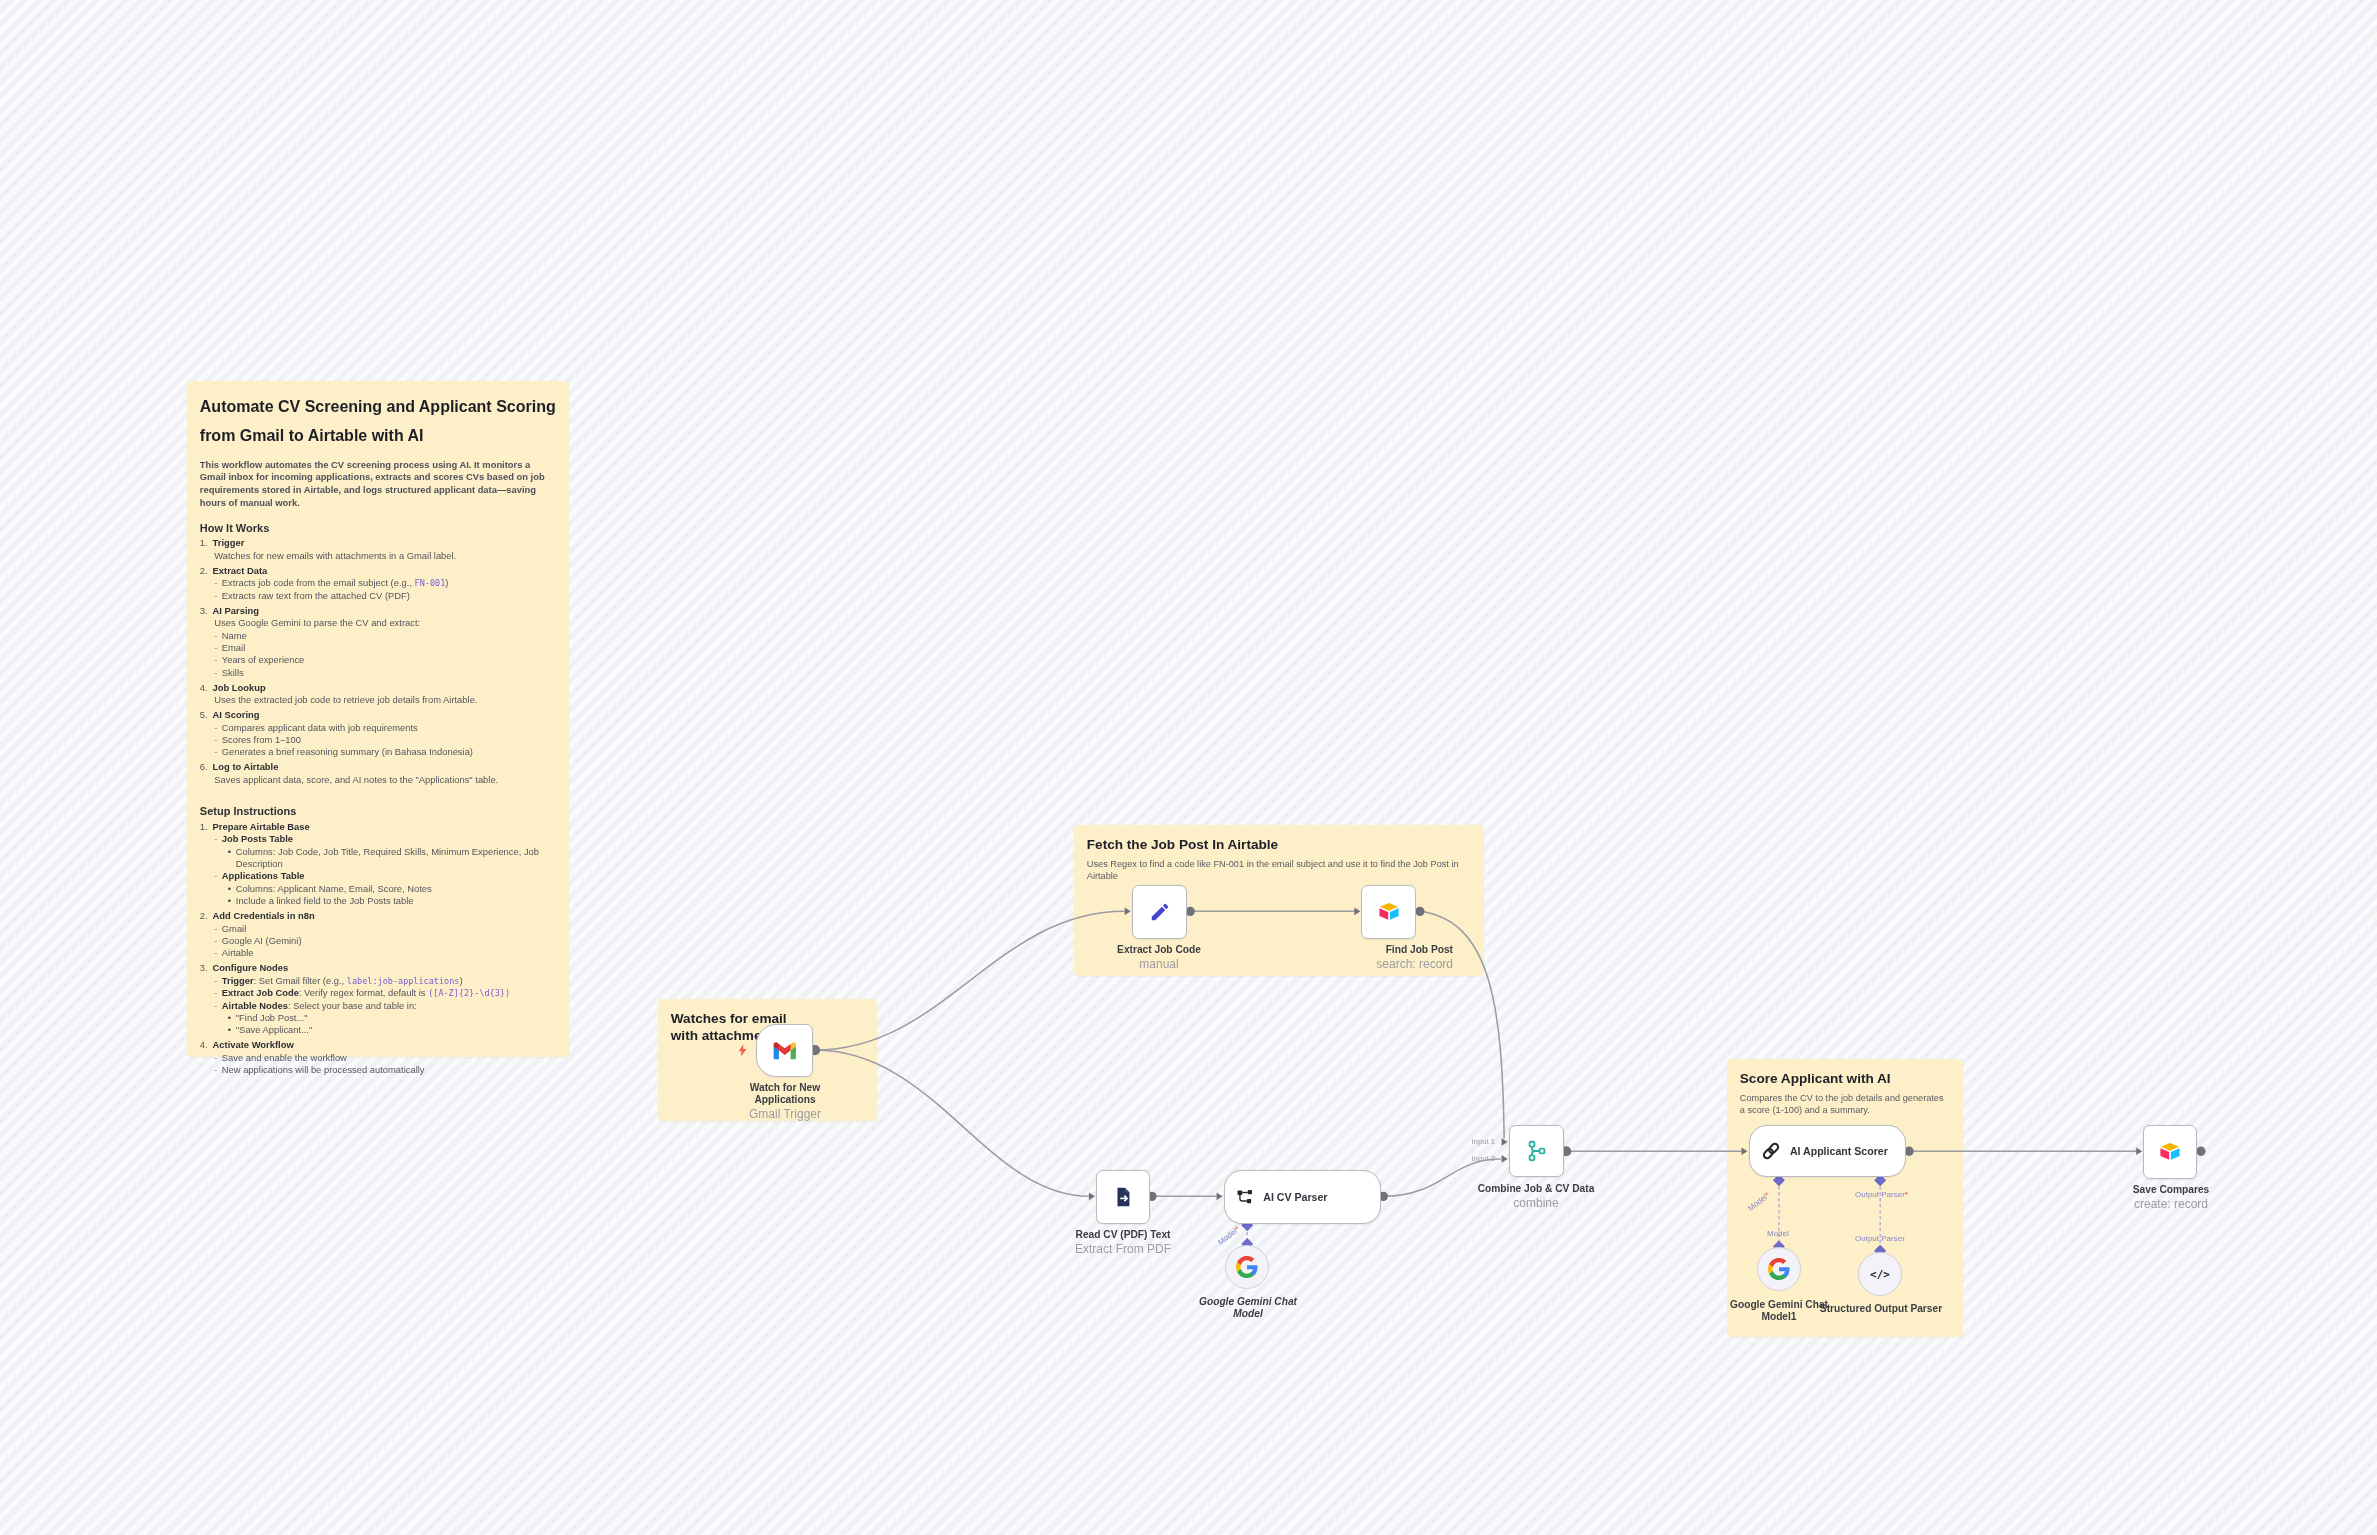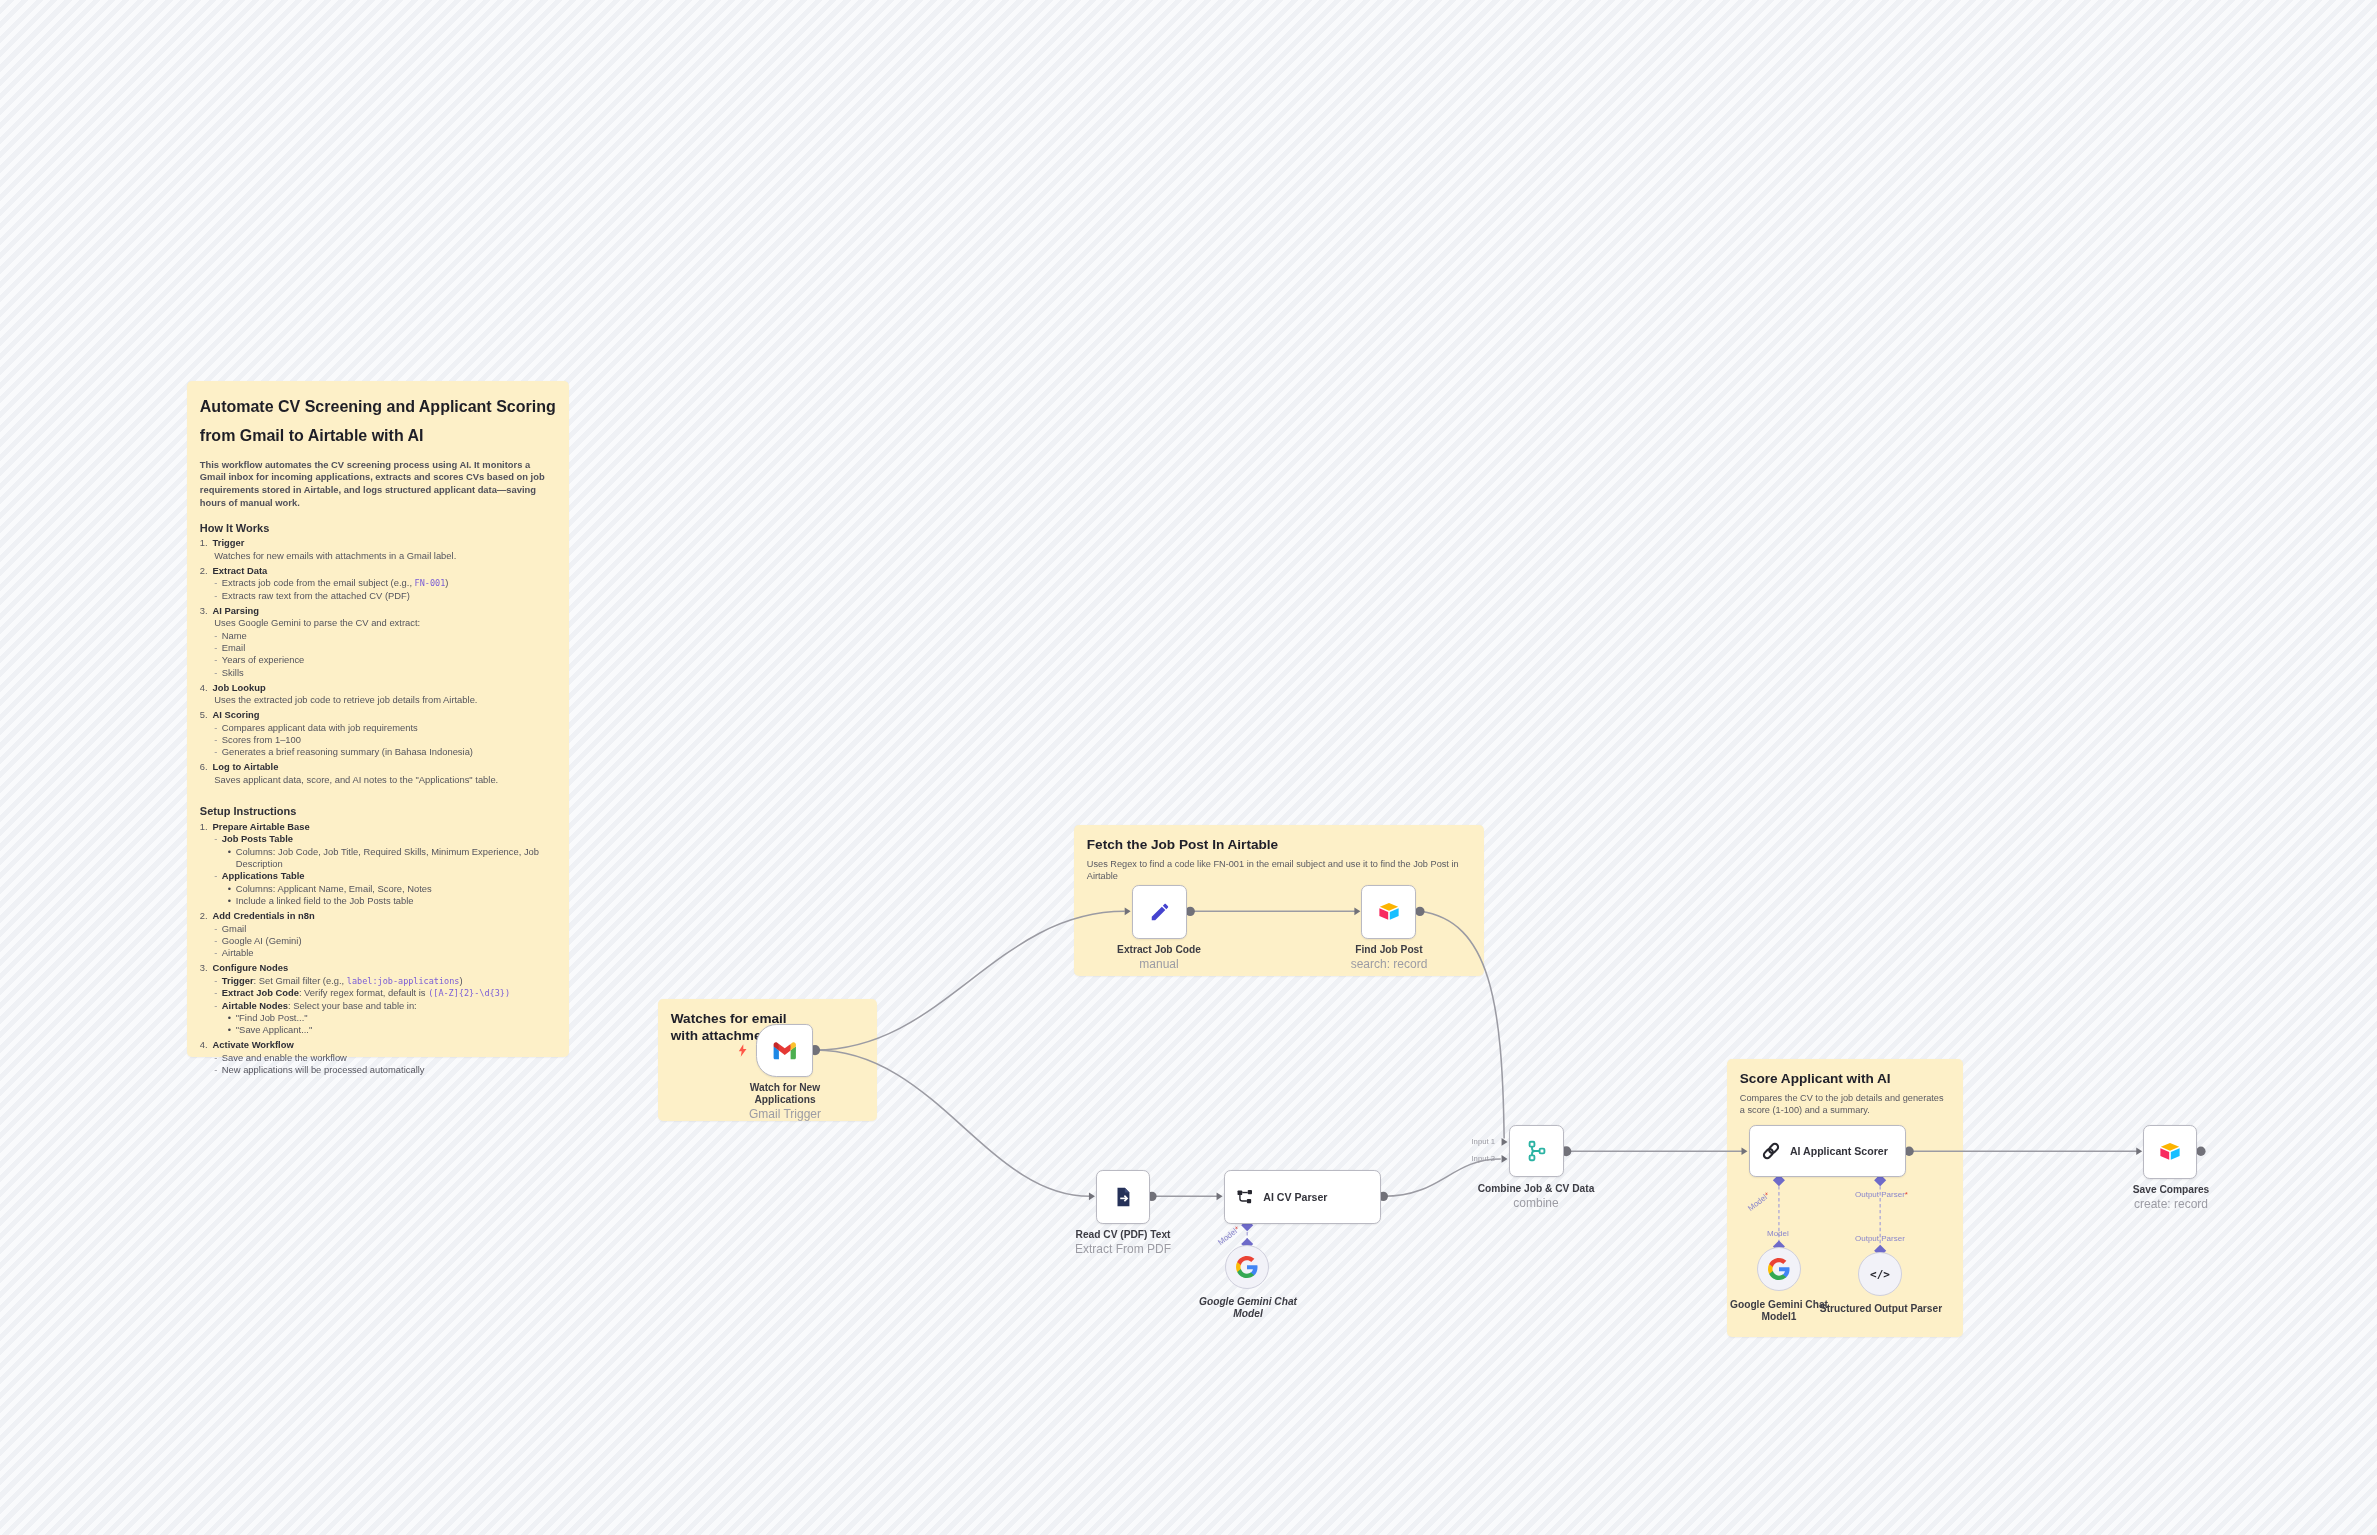--- a/index.html
+++ b/index.html
@@ -41,21 +41,21 @@
   .k-o{padding-left:36px;}
   .k-o .mark{position:absolute;left:28px;color:#44444c;}
   .k-gap{height:6.8px;}
   
   .node{
     position:absolute;background:#ffffff;border:1.4px solid #b9b9c2;border-radius:6.8px;
     box-shadow:0 0.9px 1.7px rgba(0,0,0,.07);z-index:3;box-sizing:border-box;
     display:flex;align-items:center;justify-content:center;
   }
   .node.trigger{border-radius:20.4px 6.8px 6.8px 20.4px;}
-  .node.wide{justify-content:flex-start;padding-left:10.2px;gap:7.7px;}
+  .node.wide{justify-content:flex-start;padding-left:10.2px;gap:7.7px;border-radius:18px;}
   .node .wlabel{font-size:10.6px;font-weight:600;color:#33333b;}
   .node-caption{
     position:absolute;z-index:3;text-align:center;
     font-size:10.2px;line-height:12px;font-weight:600;color:#3c3c44;
   }
   .node-caption .sub{font-weight:400;font-size:12px;color:#9c9ca4;margin-top:1.7px;}
   .circle-node{
     position:absolute;width:44px;height:44px;border-radius:50%;
     background:#f2f2f8;border:0.9px solid #cfcfdc;z-index:3;box-sizing:border-box;
     display:flex;align-items:center;justify-content:center;
@@ -237,21 +237,21 @@
     <div class="sub">manual</div>
   </div>
 
   <div class="node" style="left:1361px;top:885px;width:55px;height:54px;">
     <svg width="24" height="22" viewBox="0 0 24 24">
       <path fill="#FCB400" d="M12 2.2 L22 6.4 12 10.6 2 6.4z"></path>
       <path fill="#18BFFF" d="M12.9 12 L22.5 8 v8.4 L12.9 20.4z"></path>
       <path fill="#F82B60" d="M11.1 12 L1.5 8 v8.4 L11.1 20.4z"></path>
     </svg>
   </div>
-  <div class="node-caption" style="left:1325px;top:944px;width:128px;">
+  <div class="node-caption" style="left:1325px;top:944px;width:128px;text-align:right;">
     <div>Find Job Post</div>
     <div class="sub">search: record</div>
   </div>
 
   <div class="node" style="left:1096px;top:1170px;width:54px;height:54px;">
     <svg width="22" height="22" viewBox="0 0 24 24">
       <path fill="#253158" d="M6 2h8l5 5v15H6z"></path>
       <path fill="#3c4a77" d="M14 2l5 5h-5z"></path>
       <g stroke="#ffffff" stroke-width="1.8" fill="none">
         <path d="M9 13.5h7"></path>

